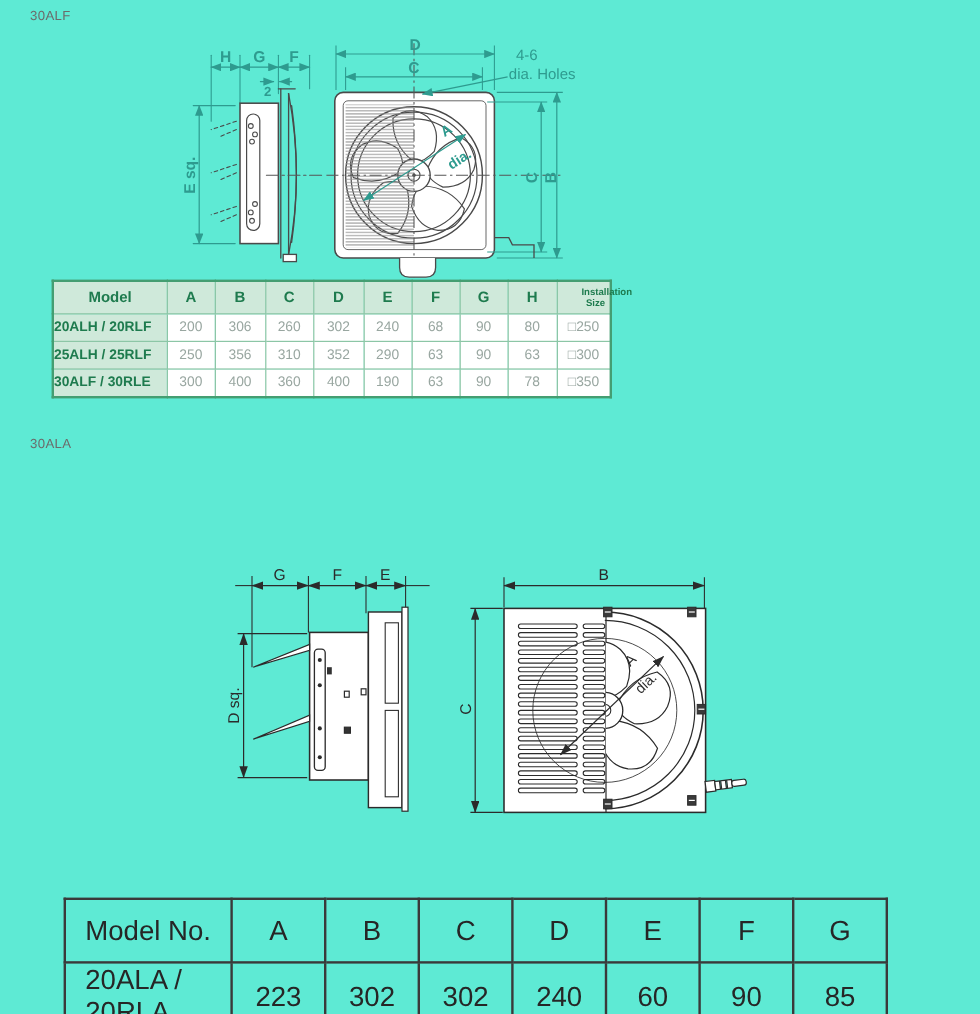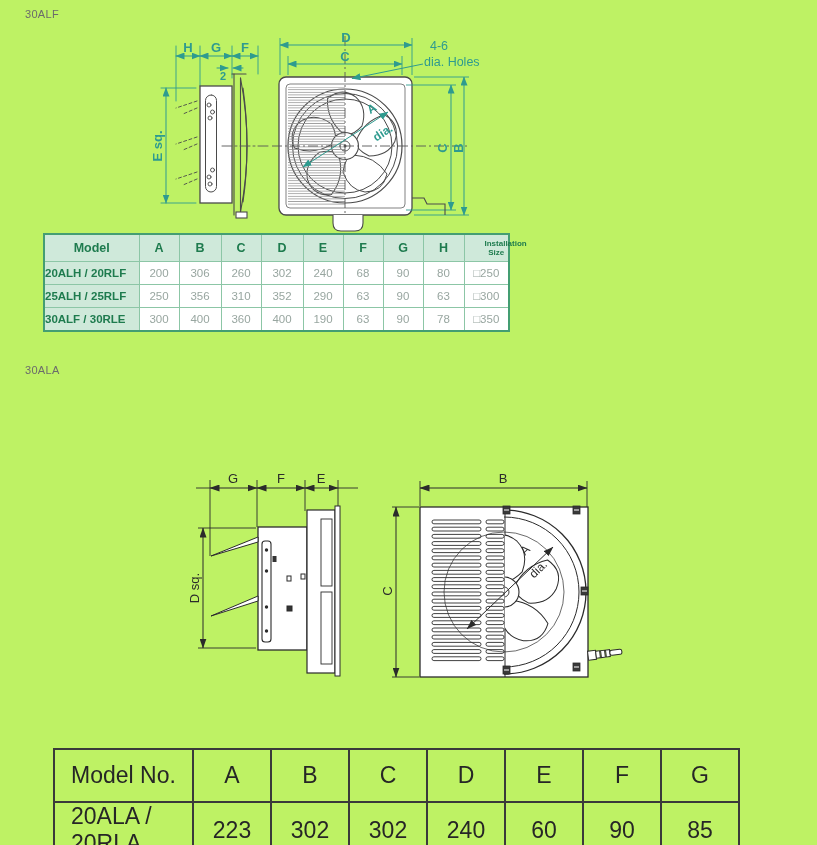--- a/index.html
+++ b/index.html
@@ -1,17 +1,17 @@
 <!DOCTYPE html>
 <html><head>
 <meta charset="utf-8">
 <style>
   html,body { margin:0; padding:0; background:#ffffff; }
   #page {
-    position:relative; width:817px; height:845px; background:#bef264;
+    position:relative; width:817px; height:845px; background:#5eead4;
     font-family:"Liberation Sans","DejaVu Sans",sans-serif; overflow:hidden;
   }
   .section-label {
     position:absolute; font-size:11px; color:#6b6b6b; letter-spacing:.3px;
   }
   #label-top    { left:25px; top:8px;   }
   #label-bottom { left:25px; top:364px; }
 
   
   .diag { position:absolute; }

